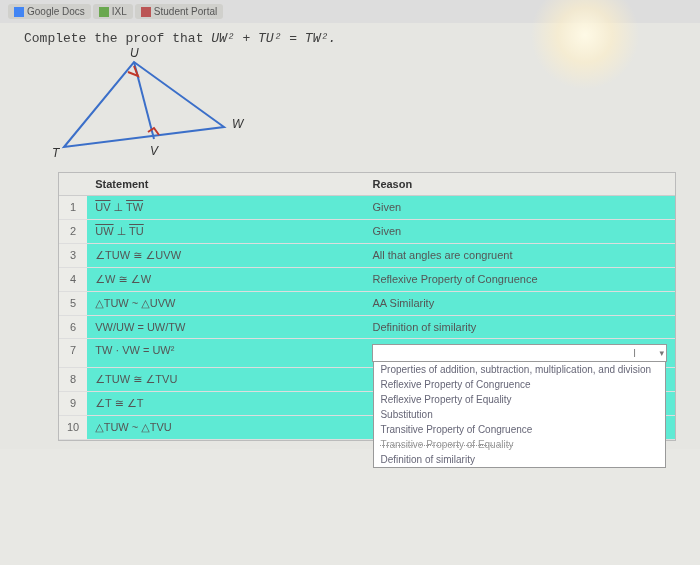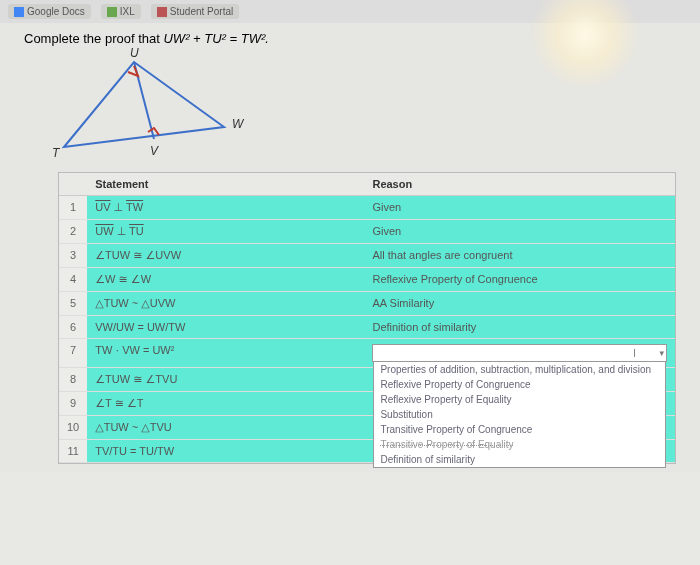--- a/index.html
+++ b/index.html
@@ -6,21 +6,21 @@
     body {
       font-family: Arial, sans-serif;
       background: #e8e8e4;
       width: 700px;
       height: 565px;
       overflow: hidden;
       position: relative;
     }
     .tabs {
       display: flex;
-      gap: 10px;
+      gap: 2px;
       padding: 4px 8px;
       background: #ddd;
       font-size: 10px;
       color: #555;
       align-items: center;
     }
     .tab-item {
       display: flex;
       align-items: center;
       gap: 3px;
@@ -29,22 +29,23 @@
       border-radius: 3px;
       white-space: nowrap;
     }
     .tab-icon { width: 10px; height: 10px; display: inline-block; }
     .main {
       padding: 8px 24px;
       background: #e6e6e2;
     }
     .prompt {
       font-size: 13px;
-      color: #000000;
+      color: #404040;
       margin-bottom: 6px;
+      font-family: Liberation Mono, monospace;
     }
     .triangle-area {
       position: relative;
       width: 200px;
       height: 110px;
       margin-left: 30px;
       margin-bottom: 10px;
     }
     .vlabel {
       position: absolute;
@@ -223,23 +224,18 @@
           <tr>
             <td class="num">9</td>
             <td class="stmt">∠T ≅ ∠T</td>
             <td></td>
           </tr>
           <tr>
             <td class="num">10</td>
             <td class="stmt">△TUW ~ △TVU</td>
             <td></td>
           </tr>
-          <tr>
-            <td class="num">11</td>
-            <td class="stmt">TV/TU = TU/TW</td>
-            <td></td>
-          </tr>
         </tbody>
     </table>
   </div>
 </div>
 
 <div class="glare"></div>
 
 </body></html>

